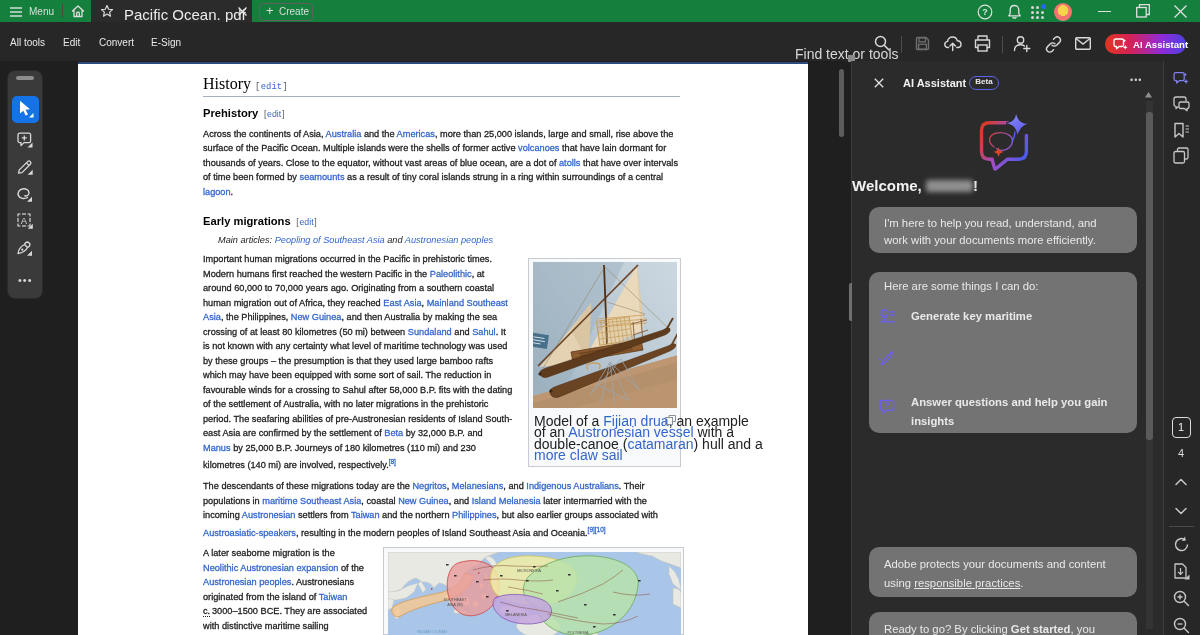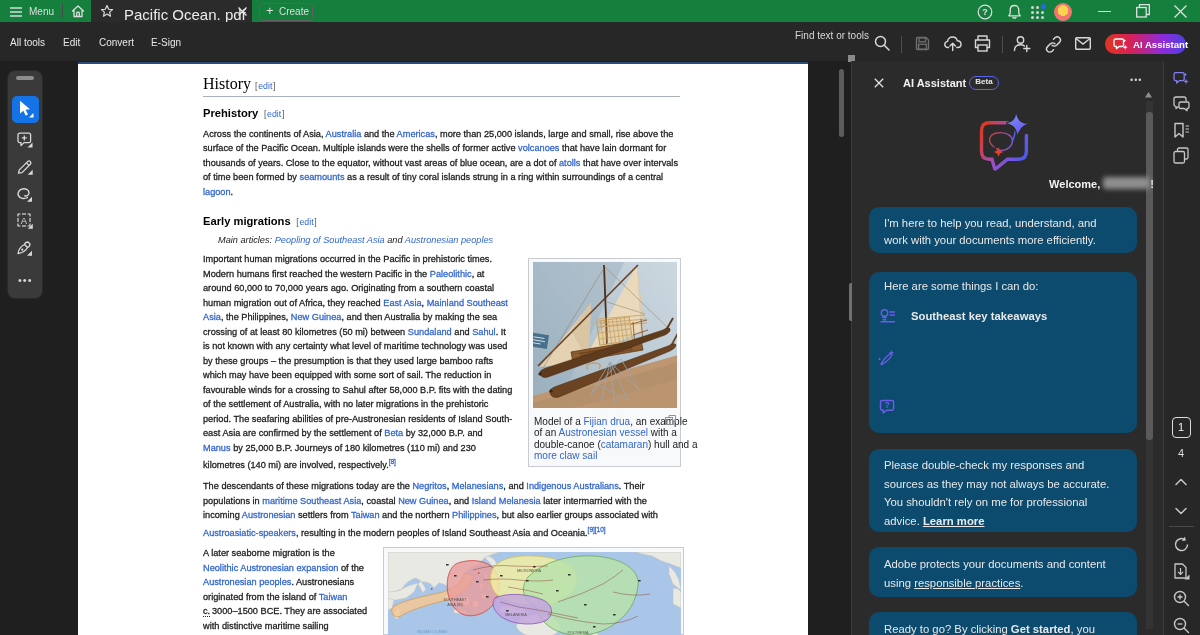--- a/index.html
+++ b/index.html
@@ -2,21 +2,21 @@
 <html><head><meta charset="utf-8"><style>
 *{margin:0;padding:0;box-sizing:border-box}
 html,body{width:1200px;height:635px;overflow:hidden;background:#1f1f1f;font-family:"Liberation Sans",sans-serif}
 .abs{position:absolute}
 #titlebar{position:absolute;left:0;top:0;width:1200px;height:22px;background:#15803d}
 #toolbar{position:absolute;left:0;top:22px;width:1200px;height:39px;background:#272727}
 #docarea{position:absolute;left:0;top:61px;width:852px;height:574px;background:#1f1f1f}
 #page{position:absolute;left:78px;top:1px;width:730px;height:573px;background:#fff;overflow:hidden}
 #aipanel{position:absolute;left:852px;top:61px;width:311px;height:574px;background:#2b2b2b}
 #rstrip{position:absolute;left:1163px;top:61px;width:37px;height:574px;background:#272727;border-left:1px solid #3d3d3d}
-.card{position:absolute;left:17px;width:268px;background:#0c4a6e;border-radius:10px;color:#e9e9e9;font-size:11.3px}
+.card{position:absolute;left:17px;width:268px;background:#737373;border-radius:10px;color:#e9e9e9;font-size:11.3px}
 .lk{color:#3366cc}
 sup{font-size:6.5px;color:#3366cc}
 .hd3{position:absolute;font-weight:bold;font-size:11.2px;color:#000}
 .edit{font-size:8.8px;color:#54595d;font-weight:normal}
 .edit .lk{font-size:8.8px}
 p.body{position:absolute;font-size:9.2px;line-height:14.5px;color:#202122;white-space:nowrap;-webkit-text-stroke:0.28px currentColor}
 </style></head>
 <body>
 <div id="titlebar">
   <svg class="abs" style="left:10px;top:6.5px" width="12" height="10" viewBox="0 0 12 10">
@@ -71,21 +71,21 @@
     </svg>
   <svg class="abs" style="left:1174px;top:4.5px" width="13" height="13" viewBox="0 0 13 13">
       <path d="M0.5 0.5 L12.5 12.5 M12.5 0.5 L0.5 12.5" stroke="#e0e0e0" stroke-width="1.3"></path>
     </svg>
 </div>
 <div id="toolbar">
   <span class="abs" style="left:10px;top:15px;font-size:10px;color:#e8e8e8">All tools</span>
   <span class="abs" style="left:63px;top:15px;font-size:10px;color:#e8e8e8">Edit</span>
   <span class="abs" style="left:99px;top:15px;font-size:10px;color:#e8e8e8">Convert</span>
   <span class="abs" style="left:151px;top:15px;font-size:10px;color:#e8e8e8">E-Sign</span>
-  <span class="abs" style="left:795px;top:8px;font-size:10px;color:#d8d8d8">Find text or tools</span>
+  <span class="abs" style="left:795px;top:24px;font-size:14px;color:#d8d8d8">Find text or tools</span>
   <svg class="abs" style="left:874px;top:13px" width="16" height="16" viewBox="0 0 16 16">
       <circle cx="6.5" cy="6.5" r="5" fill="none" stroke="#d8d8d8" stroke-width="1.5"></circle>
       <line x1="10.5" y1="10.5" x2="15" y2="15" stroke="#d8d8d8" stroke-width="1.5" stroke-linecap="round"></line>
     </svg>
   <div class="abs" style="left:901px;top:14px;width:1px;height:17px;background:#4d4d4d"></div>
   <svg class="abs" style="left:915px;top:14px" width="15" height="15" viewBox="0 0 15 15">
       <path d="M1.5 2.5 a1 1 0 0 1 1-1 L11 1.5 L13.5 4 L13.5 12.5 a1 1 0 0 1 -1 1 L2.5 13.5 a1 1 0 0 1 -1-1 Z" fill="none" stroke="#6f6f6f" stroke-width="1.4"></path>
       <rect x="4" y="1.8" width="6.5" height="4" fill="none" stroke="#6f6f6f" stroke-width="1.3"></rect>
       <rect x="3.6" y="8.2" width="7.8" height="5" fill="none" stroke="#6f6f6f" stroke-width="1.3"></rect>
     </svg>
@@ -114,21 +114,21 @@
   <svg class="abs" style="left:1113px;top:15.5px" width="15" height="13" viewBox="0 0 15 13">
       <path d="M1 2.5 a1.5 1.5 0 0 1 1.5-1.5 L9 1 a1.5 1.5 0 0 1 1.5 1.5 L10.5 7 a1.5 1.5 0 0 1 -1.5 1.5 L6 8.5 L3.5 10.8 L3.5 8.5 L2.5 8.5 A1.5 1.5 0 0 1 1 7 Z" fill="none" stroke="#fff" stroke-width="1.3" stroke-linejoin="round"></path>
       <path d="M12.2 6.8 L12.9 8.6 L14.7 9.3 L12.9 10 L12.2 11.8 L11.5 10 L9.7 9.3 L11.5 8.6 Z" fill="#fff"></path>
       <path d="M11.5 1 L12 2.3 L13.3 2.8 L12 3.3 L11.5 4.6 L11 3.3 L9.7 2.8 L11 2.3 Z" fill="#fff"></path>
     </svg>
   <span class="abs" style="left:1133px;top:17px;font-size:9.6px;font-weight:bold;color:#fff">AI Assistant</span>
 </div>
 <div id="docarea">
   <div id="page">
   <div class="abs" style="left:0;top:0;width:730px;height:2px;background:#2a4b7c"></div>
-  <div class="abs" style="left:125px;top:13px;font-family:'Liberation Serif',serif;font-size:16px;color:#000">History <span style="font-size:8.8px;font-family:Liberation Sans, sans-serif;color:#54595d">[ <span class="lk">edit</span> ]</span></div>
+  <div class="abs" style="left:125px;top:13px;font-family:'Liberation Serif',serif;font-size:16px;color:#000">History <span style="font-size:8.8px;font-family:Liberation Mono, monospace;color:#54595d">[ <span class="lk">edit</span> ]</span></div>
   <div class="abs" style="left:125px;top:34px;width:477px;height:1px;background:#a7b1bd"></div>
   <div class="hd3" style="left:125px;top:45px">Prehistory <span class="edit">&nbsp;[ <span class="lk">edit</span> ]</span></div>
   <p class="body" style="left:125px;top:64.7px">
 Across the continents of Asia, <span class="lk">Australia</span> and the <span class="lk">Americas</span>, more than 25,000 islands, large and small, rise above the<br>
 surface of the Pacific Ocean. Multiple islands were the shells of former active <span class="lk">volcanoes</span> that have lain dormant for<br>
 thousands of years. Close to the equator, without vast areas of blue ocean, are a dot of <span class="lk">atolls</span> that have over intervals<br>
 of time been formed by <span class="lk">seamounts</span> as a result of tiny coral islands strung in a ring within surroundings of a central<br>
 <span class="lk">lagoon</span>.</p>
   <div class="hd3" style="left:125px;top:153px">Early migrations <span class="edit">&nbsp;[ <span class="lk">edit</span> ]</span></div>
   <div class="abs" style="left:140px;top:172.5px;font-size:9.2px;font-style:italic;color:#202122;white-space:nowrap">Main articles: <span class="lk">Peopling of Southeast Asia</span> and <span class="lk">Austronesian peoples</span></div>
@@ -206,21 +206,21 @@
 <path d="M137 86 L145 71" stroke="#6b4423" stroke-width="1.8"></path>
 <path d="M7 112 Q5 109 13 106 L130 68 Q136 64 137 67 Q138 70 132 73 L15 115 Q9 117 7 112 Z" fill="#5f3b1e" stroke="#47290f" stroke-width="0.5"></path>
 <path d="M17 131 Q15 127 24 124 L135 84 Q142 80 143 83 Q143 86 137 89 L26 135 Q19 137 17 131 Z" fill="#6b4423" stroke="#47290f" stroke-width="0.5"></path>
 <g stroke="#9aa6ad" stroke-width="0.8">
             <path d="M77 100 L58 132 M77 100 L68 141 M77 100 L82 143 M77 100 L95 138 M77 100 L106 128 M88 97 L58 132 M88 97 L106 128 M63 122 L95 138"></path>
           </g>
 <path d="M55 108 q-4 -7 6 -7 q9 0 5 6" fill="none" stroke="#c9a05e" stroke-width="1.3"></path>
 <circle cx="7" cy="112" r="1.6" fill="#3f2410"></circle>
           <circle cx="18" cy="129" r="1.6" fill="#3f2410"></circle>
 </svg>
-    <div class="abs" style="left:5px;top:157px;font-size:10px;line-height:11.3px;color:#202122;white-space:nowrap">Model of a <span class="lk">Fijian drua</span>, an example<br>of an <span class="lk">Austronesian vessel</span> with a<br>double-canoe (<span class="lk">catamaran</span>) hull and a<br><span class="lk">more claw sail</span></div>
+    <div class="abs" style="left:5px;top:157px;font-size:14px;line-height:11.3px;color:#202122;white-space:nowrap">Model of a <span class="lk">Fijian drua</span>, an example<br>of an <span class="lk">Austronesian vessel</span> with a<br>double-canoe (<span class="lk">catamaran</span>) hull and a<br><span class="lk">more claw sail</span></div>
     <svg class="abs" style="left:136px;top:156px" width="11" height="10" viewBox="0 0 11 10">
           <rect x="0.5" y="2.5" width="7" height="7" fill="none" stroke="#8a9199" stroke-width="1"></rect>
           <path d="M4 2.5 L4 0.5 L10.5 0.5 L10.5 6.5 L8 6.5" fill="none" stroke="#8a9199" stroke-width="1"></path>
         </svg>
   </div>
   <div class="abs" style="left:305px;top:485px;width:301px;height:88px;background:#f8f9fa;border:1px solid #c8ccd1">
     <svg class="abs" style="left:4px;top:4px" width="293" height="84" viewBox="0 0 293 84">
 <rect width="293" height="84" fill="#a9c6e8"></rect>
 <path d="M0 0 H112 L106 2 L98 5 Q93 8 91 13 L84 15 Q78 18 75 24 L71 31 Q68 37 71 42 L63 39 Q59 32 51 31 L46 36 Q42 29 34 30 L28 26 Q18 29 14 37 L6 40 L0 42 Z" fill="#e9e9e4" stroke="#c2c2ba" stroke-width="0.6"></path>
           <path d="M0 40 L10 39 L20 34 L30 31 L26 40 L18 46 L8 48 L0 48 Z" fill="#e9e9e4" stroke="#c2c2ba" stroke-width="0.5"></path>
@@ -351,44 +351,44 @@
           <stop offset="0" stop-color="#c2403a"></stop>
           <stop offset="1" stop-color="#8a55cc"></stop>
         </linearGradient>
     </defs>
     <path d="M30.5 10.7 H11.5 Q3.5 10.7 3.5 18.7 V39.3 Q3.5 47.3 11.5 47.3 H14 L16.6 56.4 Q16.9 57.5 17.9 56.7 L29.5 47.3 H40.4 Q48.4 47.3 48.4 39.3 V23.5" fill="none" stroke="url(#lg1)" stroke-width="3.4" stroke-linecap="round"></path>
     <path d="M16 35 C9 30 10.5 22.5 19 21 C29 19.3 36.5 25 34 31.5 C31.5 38 22.5 40.5 18.5 36.5" fill="none" stroke="url(#lg3)" stroke-width="1.4" stroke-linecap="round"></path>
     <path d="M34.2 29.5 C36.2 26 36.9 22.5 37.3 19" fill="none" stroke="#5560ee" stroke-width="1.5" stroke-linecap="round"></path>
     <path d="M38.1 2 C39.4 6.4 40.8 8.6 43 10 C45.7 11.6 47.5 12 50.2 11.6 C45.7 13.4 43.9 14.7 42.6 16.7 C41.3 18.6 39.9 20.6 39.5 22.8 C38.6 18.8 37.7 16.6 35.9 14.8 C34.1 13 31.4 11.9 28.3 11.6 C31 10.8 33.2 9.9 35 8.4 C36.8 6.8 37.7 4.6 38.1 2 Z" fill="url(#lg2)" stroke="#2b2b2b" stroke-width="2.5" paint-order="stroke"></path>
     <path d="M20.5 35.2 L21.9 38.6 L25.3 40 L21.9 41.4 L20.5 44.8 L19.1 41.4 L15.7 40 L19.1 38.6 Z" fill="#e0452c"></path>
   </svg>
-  <div class="abs" style="left:0;top:116px;width:302px;text-align:right;font-size:11px;font-weight:bold;color:#f2f2f2;white-space:nowrap">Welcome, <span style="display:inline-block;width:47px;height:12px;background:#8f8f8f;border-radius:3px;filter:blur(2.5px);vertical-align:-1px"></span>!</div>
+  <div class="abs" style="left:0;top:116px;width:302px;text-align:left;font-size:15px;font-weight:bold;color:#f2f2f2;white-space:nowrap">Welcome, <span style="display:inline-block;width:47px;height:12px;background:#8f8f8f;border-radius:3px;filter:blur(2.5px);vertical-align:-1px"></span>!</div>
   <div class="card" style="top:146px;height:46px;padding:8px 14px 8px 15px;line-height:17.4px">I'm here to help you read, understand, and work with your documents more efficiently.</div>
   <div class="card" style="top:211px;height:161px">
     <div class="abs" style="left:15px;top:8px">Here are some things I can do:</div>
     <svg class="abs" style="left:10px;top:36px" width="17" height="16" viewBox="0 0 17 16">
         <g stroke="#6b5fe8" stroke-width="1.4" fill="none">
           <circle cx="5.5" cy="5" r="3.2"></circle>
           <path d="M3.8 9.5 L7.2 9.5 M4.3 11.8 L6.7 11.8" stroke-linecap="round"></path>
           <path d="M11 4 L15.5 4 M11 7 L15.5 7" stroke-linecap="round"></path>
           <path d="M2 13.8 L15.5 13.8" stroke-linecap="round"></path>
         </g>
       </svg>
-    <div class="abs" style="left:42px;top:38px;font-weight:bold">Southeast key takeaways</div>
+    <div class="abs" style="left:42px;top:38px;font-weight:bold">Generate key maritime</div>
     <svg class="abs" style="left:9px;top:77px" width="18" height="18" viewBox="0 0 18 18">
         <path d="M3 15 C6 10 9.5 6.5 12.5 4.5 L14 6 C12 9.5 8.5 13 3.5 15.5 Z" fill="none" stroke="#6b5fe8" stroke-width="1.4" stroke-linejoin="round"></path>
         <path d="M13.5 1 L14.3 2.9 L16.2 3.7 L14.3 4.5 L13.5 6.4 L12.7 4.5 L10.8 3.7 L12.7 2.9 Z" fill="#6b5fe8"></path>
         <path d="M1.5 8.5 L2 9.6 L3.1 10.1 L2 10.6 L1.5 11.7 L1 10.6 L-0.1 10.1 L1 9.6 Z" fill="#6b5fe8"></path>
       </svg>
     <svg class="abs" style="left:10px;top:127px" width="17" height="16" viewBox="0 0 17 16">
         <path d="M1.5 3 a1.6 1.6 0 0 1 1.6-1.6 L13 1.4 a1.6 1.6 0 0 1 1.6 1.6 L14.6 9.6 a1.6 1.6 0 0 1 -1.6 1.6 L7.5 11.2 L4.3 14 L4.3 11.2 L3.1 11.2 A1.6 1.6 0 0 1 1.5 9.6 Z" fill="none" stroke="#6b5fe8" stroke-width="1.5" stroke-linejoin="round"></path>
         <text x="8" y="9.3" font-size="8.5" font-weight="bold" fill="#6b5fe8" text-anchor="middle" font-family="Liberation Sans">?</text>
       </svg>
+    <div class="abs" style="left:42px;top:121px;font-weight:bold;line-height:19px">Answer questions and help you gain insights</div>
   </div>
-  <div class="card" style="top:388px;height:83px;padding:7px 14px 7px 15px;line-height:18.5px">Please double-check my responses and sources as they may not always be accurate. You shouldn't rely on me for professional advice. <span style="text-decoration:underline;font-weight:bold">Learn more</span></div>
   <div class="card" style="top:486px;height:50px;padding:8px 14px 8px 15px;line-height:18.5px">Adobe protects your documents and content using <span style="text-decoration:underline">responsible practices</span>.</div>
   <div class="card" style="top:551px;height:45px;padding:8px 14px 8px 15px;line-height:18.5px">Ready to go? By clicking <b>Get started</b>, you</div>
 </div>
 <div id="rstrip">
   <svg class="abs" style="left:9px;top:10px" width="16" height="15" viewBox="0 0 15 13">
       <path d="M1 2.5 a1.5 1.5 0 0 1 1.5-1.5 L9 1 a1.5 1.5 0 0 1 1.5 1.5 L10.5 7 a1.5 1.5 0 0 1 -1.5 1.5 L6 8.5 L3.5 10.8 L3.5 8.5 L2.5 8.5 A1.5 1.5 0 0 1 1 7 Z" fill="none" stroke="#8280f0" stroke-width="1.2" stroke-linejoin="round"></path>
       <path d="M12.2 6.8 L12.9 8.6 L14.7 9.3 L12.9 10 L12.2 11.8 L11.5 10 L9.7 9.3 L11.5 8.6 Z" fill="#8280f0"></path>
       <path d="M11.5 1 L12 2.3 L13.3 2.8 L12 3.3 L11.5 4.6 L11 3.3 L9.7 2.8 L11 2.3 Z" fill="#8280f0"></path>
     </svg>
   <svg class="abs" style="left:9px;top:35px" width="17" height="16" viewBox="0 0 17 16">

